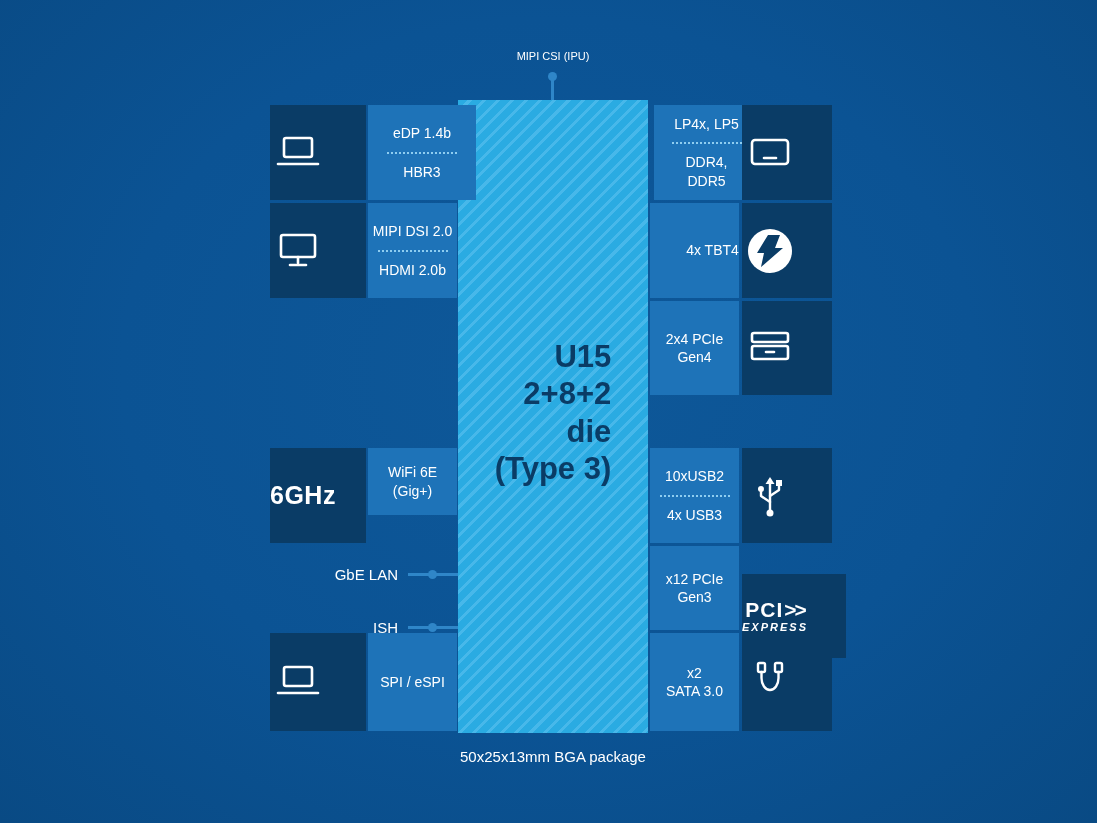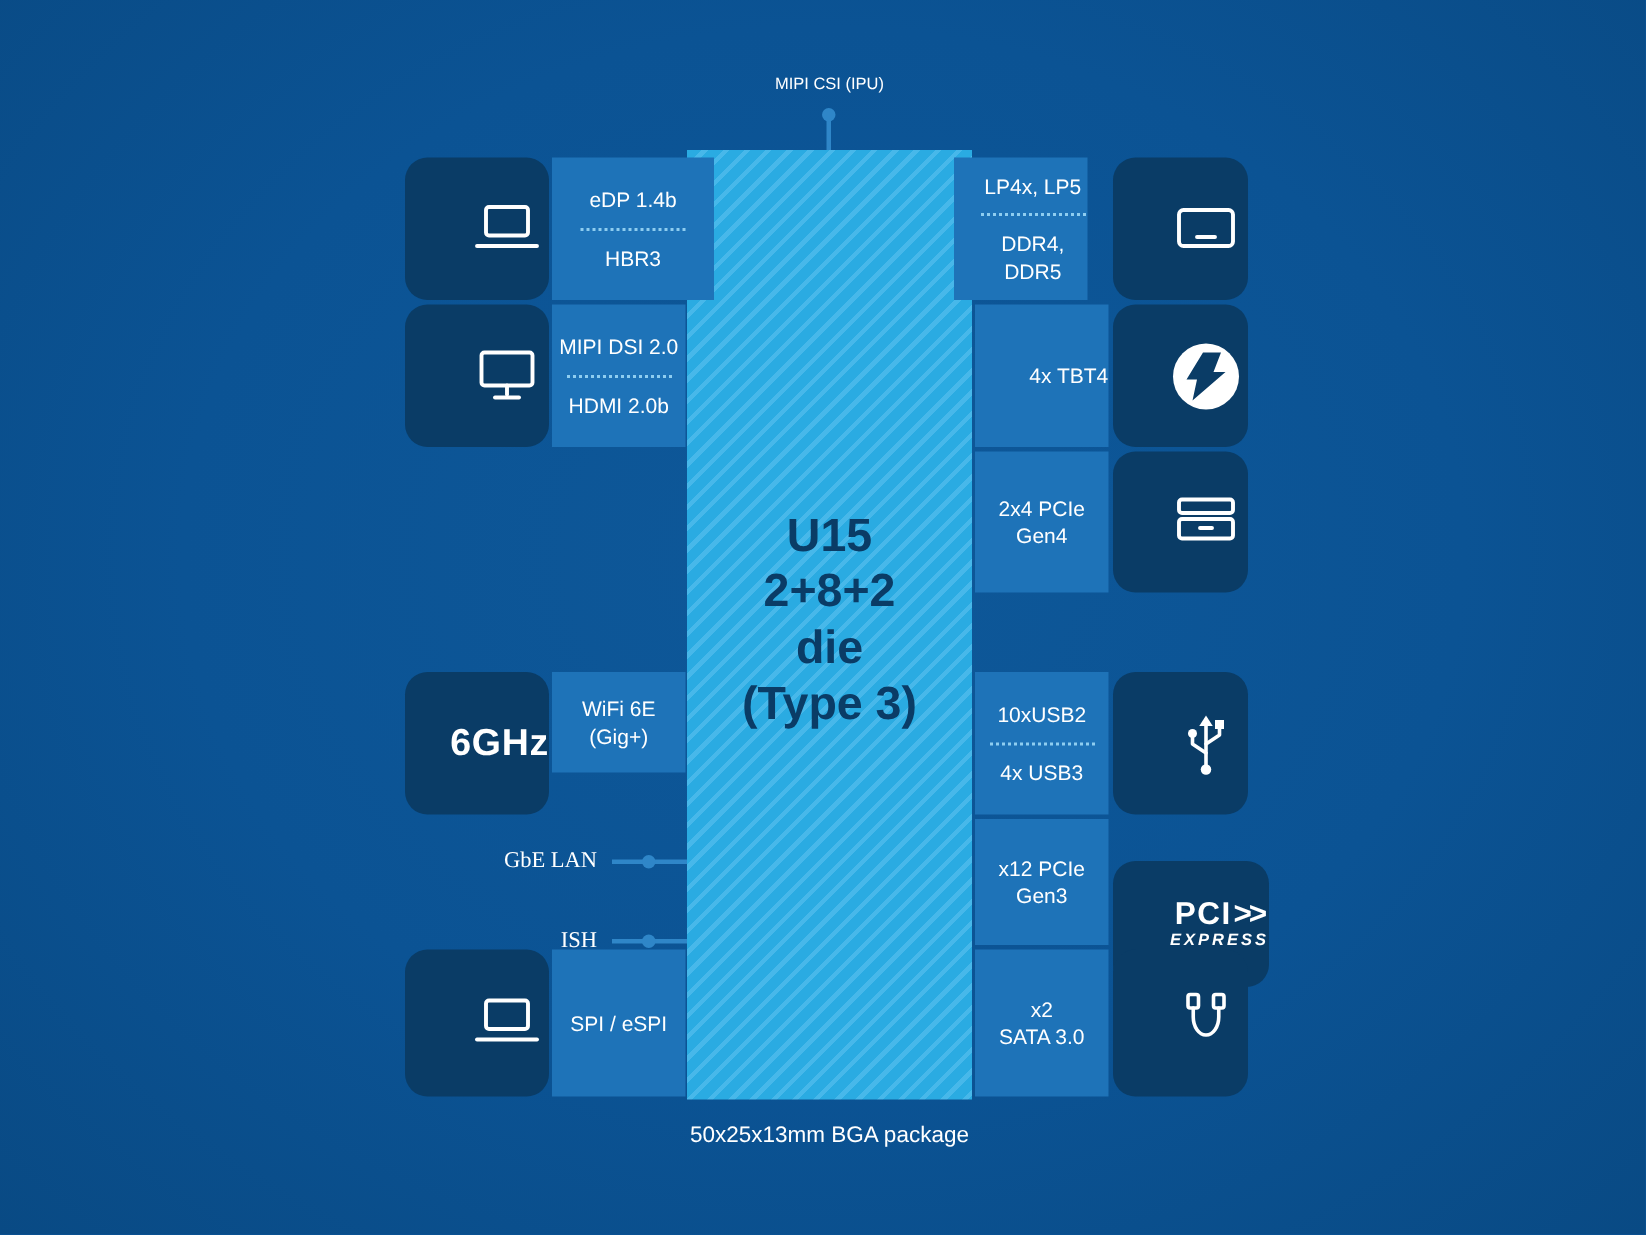--- a/index.html
+++ b/index.html
@@ -3,44 +3,44 @@
 <meta charset="utf-8">
 <style>
   html,body { margin:0; padding:0; background:#0b5394; }
   .stage {
     position:relative; width:1097px; height:823px; overflow:hidden;
     font-family:"Liberation Sans", sans-serif; color:#ffffff;
     background: radial-gradient(ellipse at 50% 45%, #0e5899 0%, #0b5394 55%, #094a84 100%);
   }
   .box { position:absolute; box-sizing:border-box; }
   .dark {
-    background:#0a3c66; display:flex; align-items:center; justify-content:flex-end;border-radius:15px;
+    background:#0a3c66; display:flex; align-items:center; justify-content:flex-start;
   }
   .mid {
     background:#1e73b8; display:flex; flex-direction:column; align-items:center;
     justify-content:center; text-align:center;
   }
   .lbl { font-size:14px; line-height:1.3; white-space:nowrap; color:#ffffff; }
   .dotted { width:70px; border-top:2px dotted #8ecdf0; margin:9px auto; }
   .badge6ghz { font-size:25px; font-weight:700; letter-spacing:0.5px; }
 
   .die {
     position:absolute; left:458px; top:100px; width:190px; height:633px;
     background:repeating-linear-gradient(135deg, #2aabe2 0px, #2aabe2 7px, #47b8ea 7px, #47b8ea 10px);
     display:flex; align-items:center; justify-content:center;
   }
-  .die-text { text-align:center; color:#0a3c66; font-weight:700; font-size:31px; line-height:1.2; margin-top:-8px; }
+  .die-text { text-align:right; color:#0a3c66; font-weight:700; font-size:31px; line-height:1.2; margin-top:-8px; }
 
   .top-label { position:absolute; left:403px; top:50px; width:300px; text-align:center; font-size:11px; }
   .mipi-dot  { position:absolute; left:548px; top:72px;  width:9px;  height:9px; border-radius:50%; background:#2f86c8; }
   .mipi-line { position:absolute; left:551px; top:76px; width:3px; height:24px; background:#2f86c8; }
 
   .bottom-label { position:absolute; left:403px; top:748px; width:300px; text-align:center; font-size:15px; }
 
-  .conn { position:absolute; right:639px; height:22px; display:flex; align-items:center;font-family:Liberation Serif, serif; }
+  .conn { position:absolute; right:639px; height:22px; display:flex; align-items:center; }
   .conn-label { font-size:15px; white-space:nowrap; }
   .conn-line { position:relative; width:50px; height:3px; background:#2f86c8; margin-left:10px; }
   .conn-dot { position:absolute; left:20px; top:-3px; width:9px; height:9px; border-radius:50%; background:#2f86c8; }
 
   .pcie-logo { text-align:center; line-height:1; }
   .pcie-main { font-size:21px; font-weight:700; letter-spacing:1px; }
   .pcie-arrows { font-weight:700; letter-spacing:-2px; margin-left:1px; }
   .pcie-sub { font-style:italic; font-size:11px; font-weight:700; letter-spacing:2px; margin-top:2px; }
 
   svg { display:block; }
@@ -112,21 +112,21 @@
   <div class="box dark" style="left:270px; top:633px; width:96px; height:98px;">
     <svg width="56" height="52" viewBox="0 0 56 52" fill="none" stroke="#ffffff" stroke-width="2.6" stroke-linecap="round" stroke-linejoin="round">
       <rect x="14" y="11" width="28" height="19" rx="2"></rect>
       <path d="M8 37 h40"></path>
     </svg>
   </div>
   <div class="box mid" style="left:368px; top:633px; width:89px; height:98px;">
     <div class="lbl">SPI / eSPI</div>
   </div>
 
-  <div class="box mid" style="left:636px; top:105px; width:89px; height:95px;padding-left:16px;">
+  <div class="box mid" style="left:654px; top:105px; width:89px; height:95px;padding-left:16px;">
     <div class="lbl">LP4x, LP5</div>
     <div class="dotted"></div>
     <div class="lbl">DDR4,</div>
     <div class="lbl">DDR5</div>
   </div>
   <div class="box dark" style="left:742px; top:105px; width:90px; height:95px;">
     <svg width="56" height="52" viewBox="0 0 56 52" fill="none" stroke="#ffffff" stroke-width="2.6" stroke-linecap="round" stroke-linejoin="round">
       <rect x="10" y="13" width="36" height="24" rx="3"></rect>
       <path d="M22 31 h12"></path>
     </svg>

